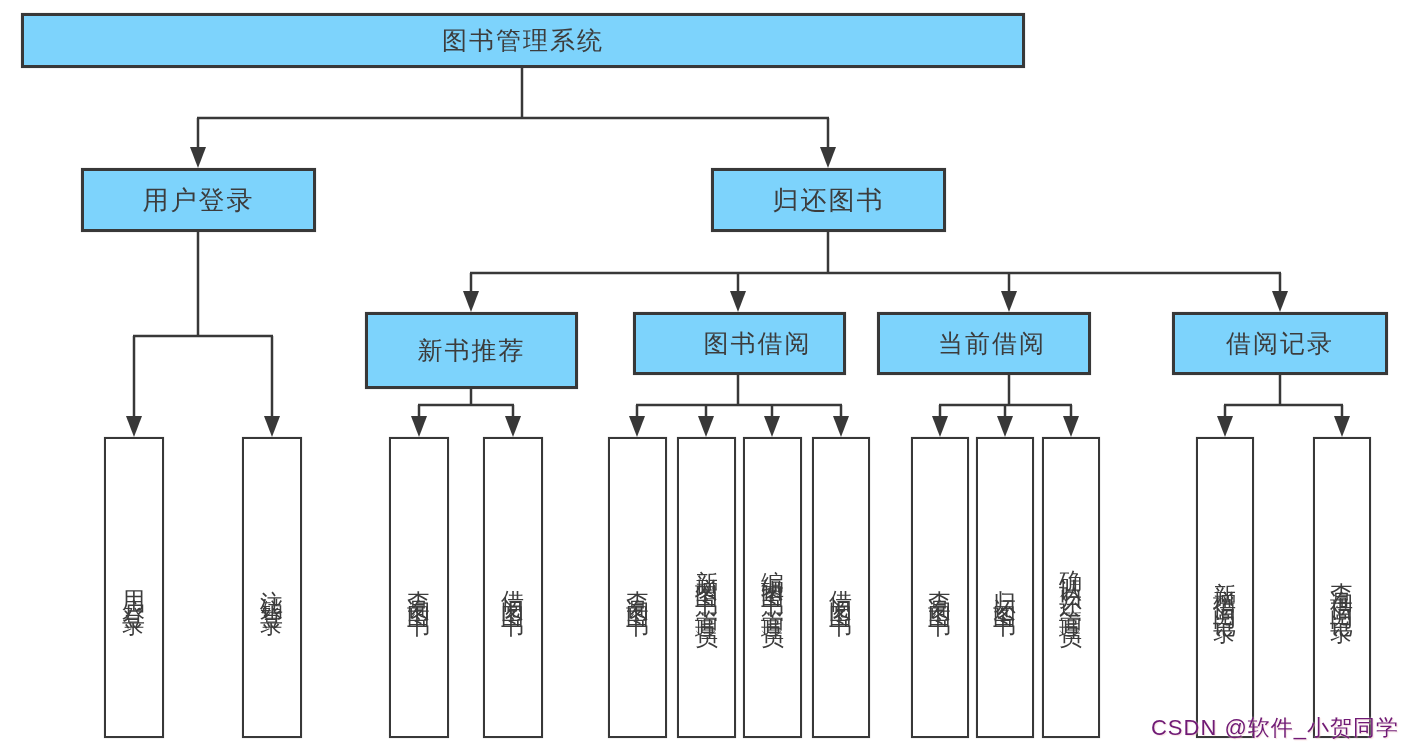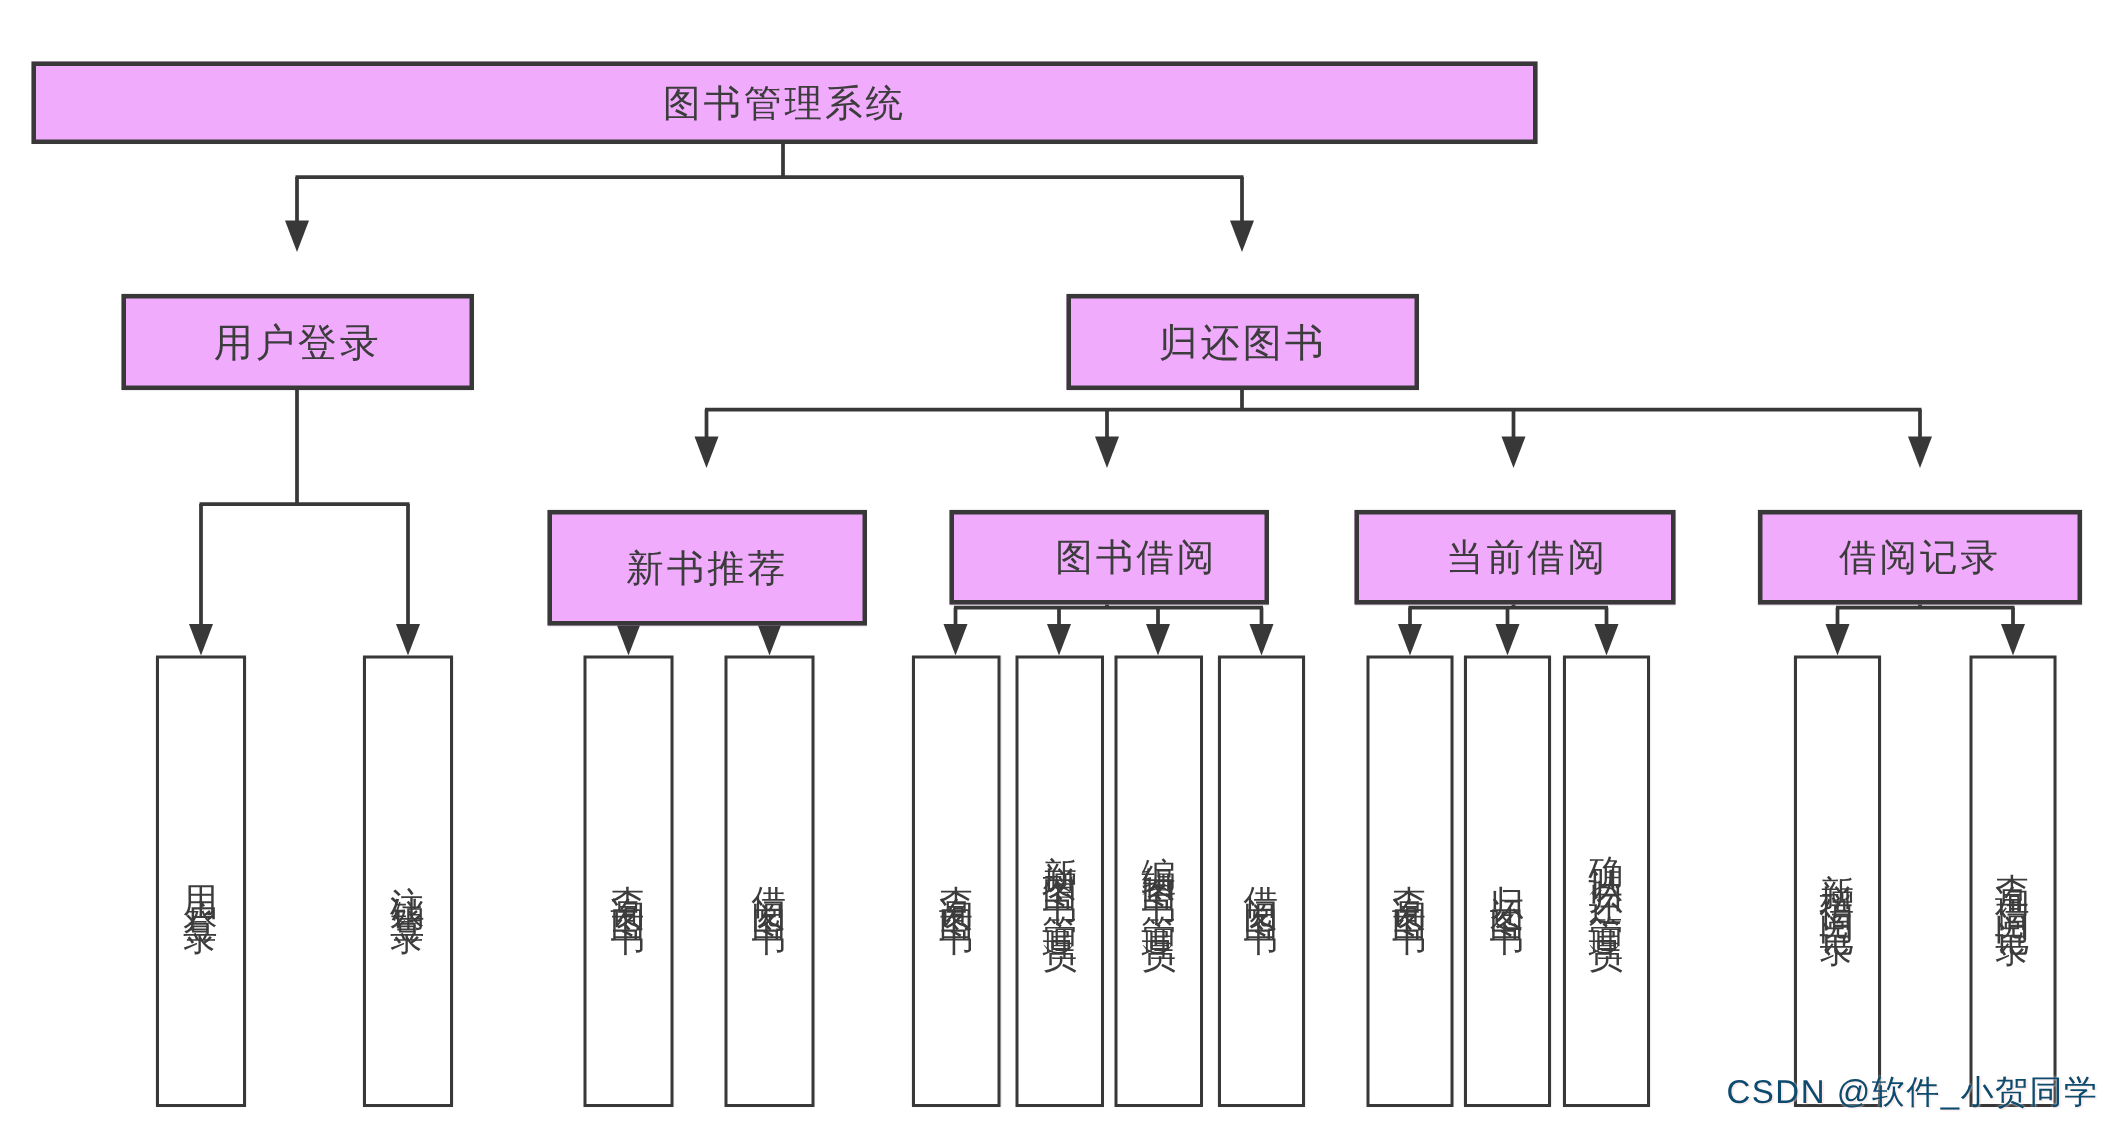--- a/index.html
+++ b/index.html
@@ -4,64 +4,63 @@
 <style>
   html,body { margin:0; padding:0; background:#ffffff; }
   #stage {
     position:relative; width:1405px; height:747px;
     background:#ffffff; overflow:hidden;
     font-family:"Liberation Sans","DejaVu Sans",sans-serif;
     color:#3c3c3c;
   }
   #wires { position:absolute; left:0; top:0; width:1405px; height:747px; pointer-events:none; }
   .node {
-    position:absolute; box-sizing:border-box; background:#f0abfc;
+    position:absolute; box-sizing:border-box; background:#7dd3fc;
     border:3px solid #383838;
     display:flex; align-items:center; justify-content:center;
     letter-spacing:2px; white-space:nowrap;
     box-shadow:0 0 1px rgba(60,60,60,.4);
-    margin-top:28px;
   }
   .lvl1 { font-size:25px; }
   .lvl2 { font-size:26px; }
   .lvl3 { font-size:25px; }
   .leaf {
     position:absolute; box-sizing:border-box; background:#ffffff;
     border:2px solid #383838; box-shadow:0 0 1px rgba(60,60,60,.4);
     writing-mode:vertical-rl; text-orientation:mixed;
     text-align:center; font-size:23px; letter-spacing:8px;
     top:437px; height:301px; line-height:54px;
   }
   
   #n-root   { left:21px;  top:13px;  width:1004px; height:55px; }
   
   #n-user-login { left:81px;  top:168px; width:235px; height:64px; }
   #n-book-mgmt  { left:711px; top:168px; width:235px; height:64px; }
   
   #n-new-books      { left:365px;  top:312px; width:213px; height:77px; }
   #n-book-borrow    { left:633px;  top:312px; width:213px; height:63px;padding-left:36px; }
-  #n-current-borrow { left:903px;  top:312px; width:214px; height:63px;padding-left:16px; }
+  #n-current-borrow { left:877px;  top:312px; width:214px; height:63px;padding-left:16px; }
   #n-borrow-records { left:1172px; top:312px; width:216px; height:63px; }
   
   #leaf-login     { left:104px;  width:60px; line-height:56px; }
   #leaf-logout    { left:242px;  width:60px; line-height:56px; }
   #leaf-nb-query  { left:389px;  width:60px; line-height:56px; }
   #leaf-nb-borrow { left:483px;  width:60px; line-height:56px; }
   #leaf-bb-query  { left:608px;  width:59px; }
   #leaf-bb-add    { left:677px;  width:59px; }
   #leaf-bb-edit   { left:743px;  width:59px; }
   #leaf-bb-borrow { left:812px;  width:58px; }
   #leaf-cb-query  { left:911px;  width:58px; }
   #leaf-cb-return { left:976px;  width:58px; }
   #leaf-cb-confirm{ left:1042px; width:58px; }
   #leaf-br-add    { left:1196px; width:58px; }
   #leaf-br-query  { left:1313px; width:58px; }
   #watermark {
     position:absolute; right:6px; bottom:4px; z-index:5;
-    font-size:22px; color:#0c4a6e; letter-spacing:1px;
+    font-size:22px; color:#701a75; letter-spacing:1px;
     text-shadow:0 0 2px rgba(255,255,255,.9), 1px 1px 1px rgba(233,150,150,.35);
   }
 </style>
 </head>
 <body>
 
 <div id="stage">
 
   <svg id="wires" width="1405" height="747" viewBox="0 0 1405 747" xmlns="http://www.w3.org/2000/svg">
       <line x1="522" y1="68" x2="522" y2="118" stroke="#383838" stroke-width="2.5"></line>

